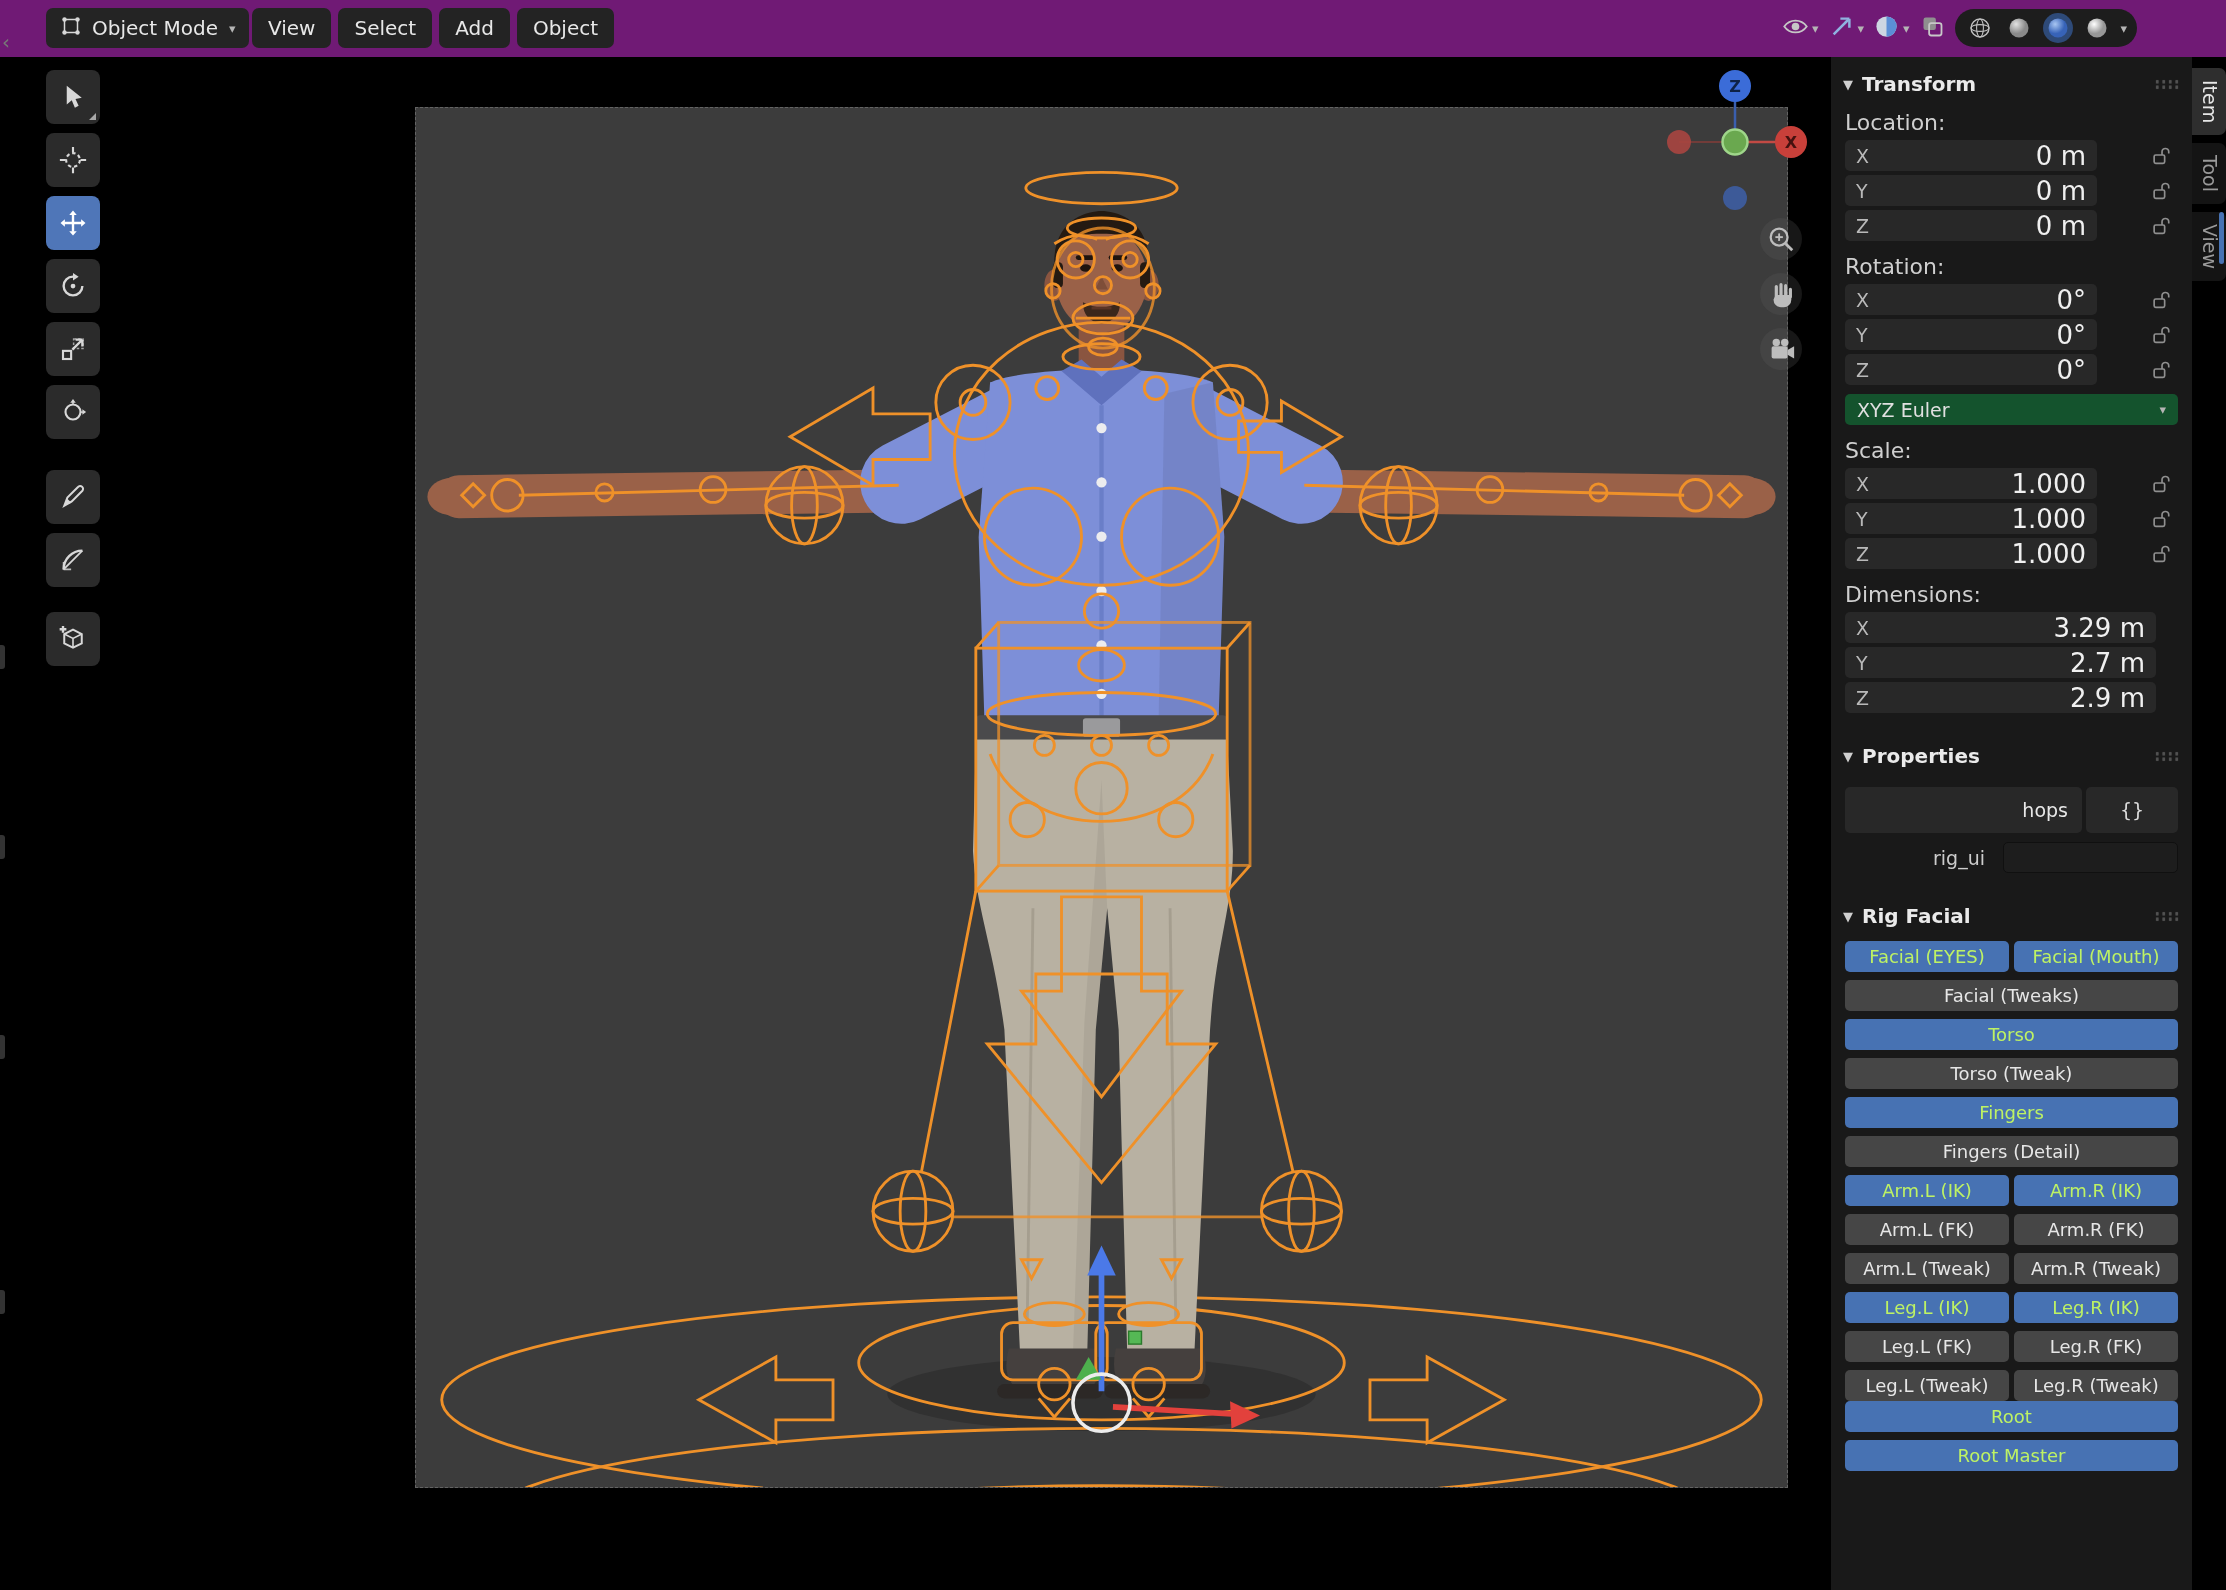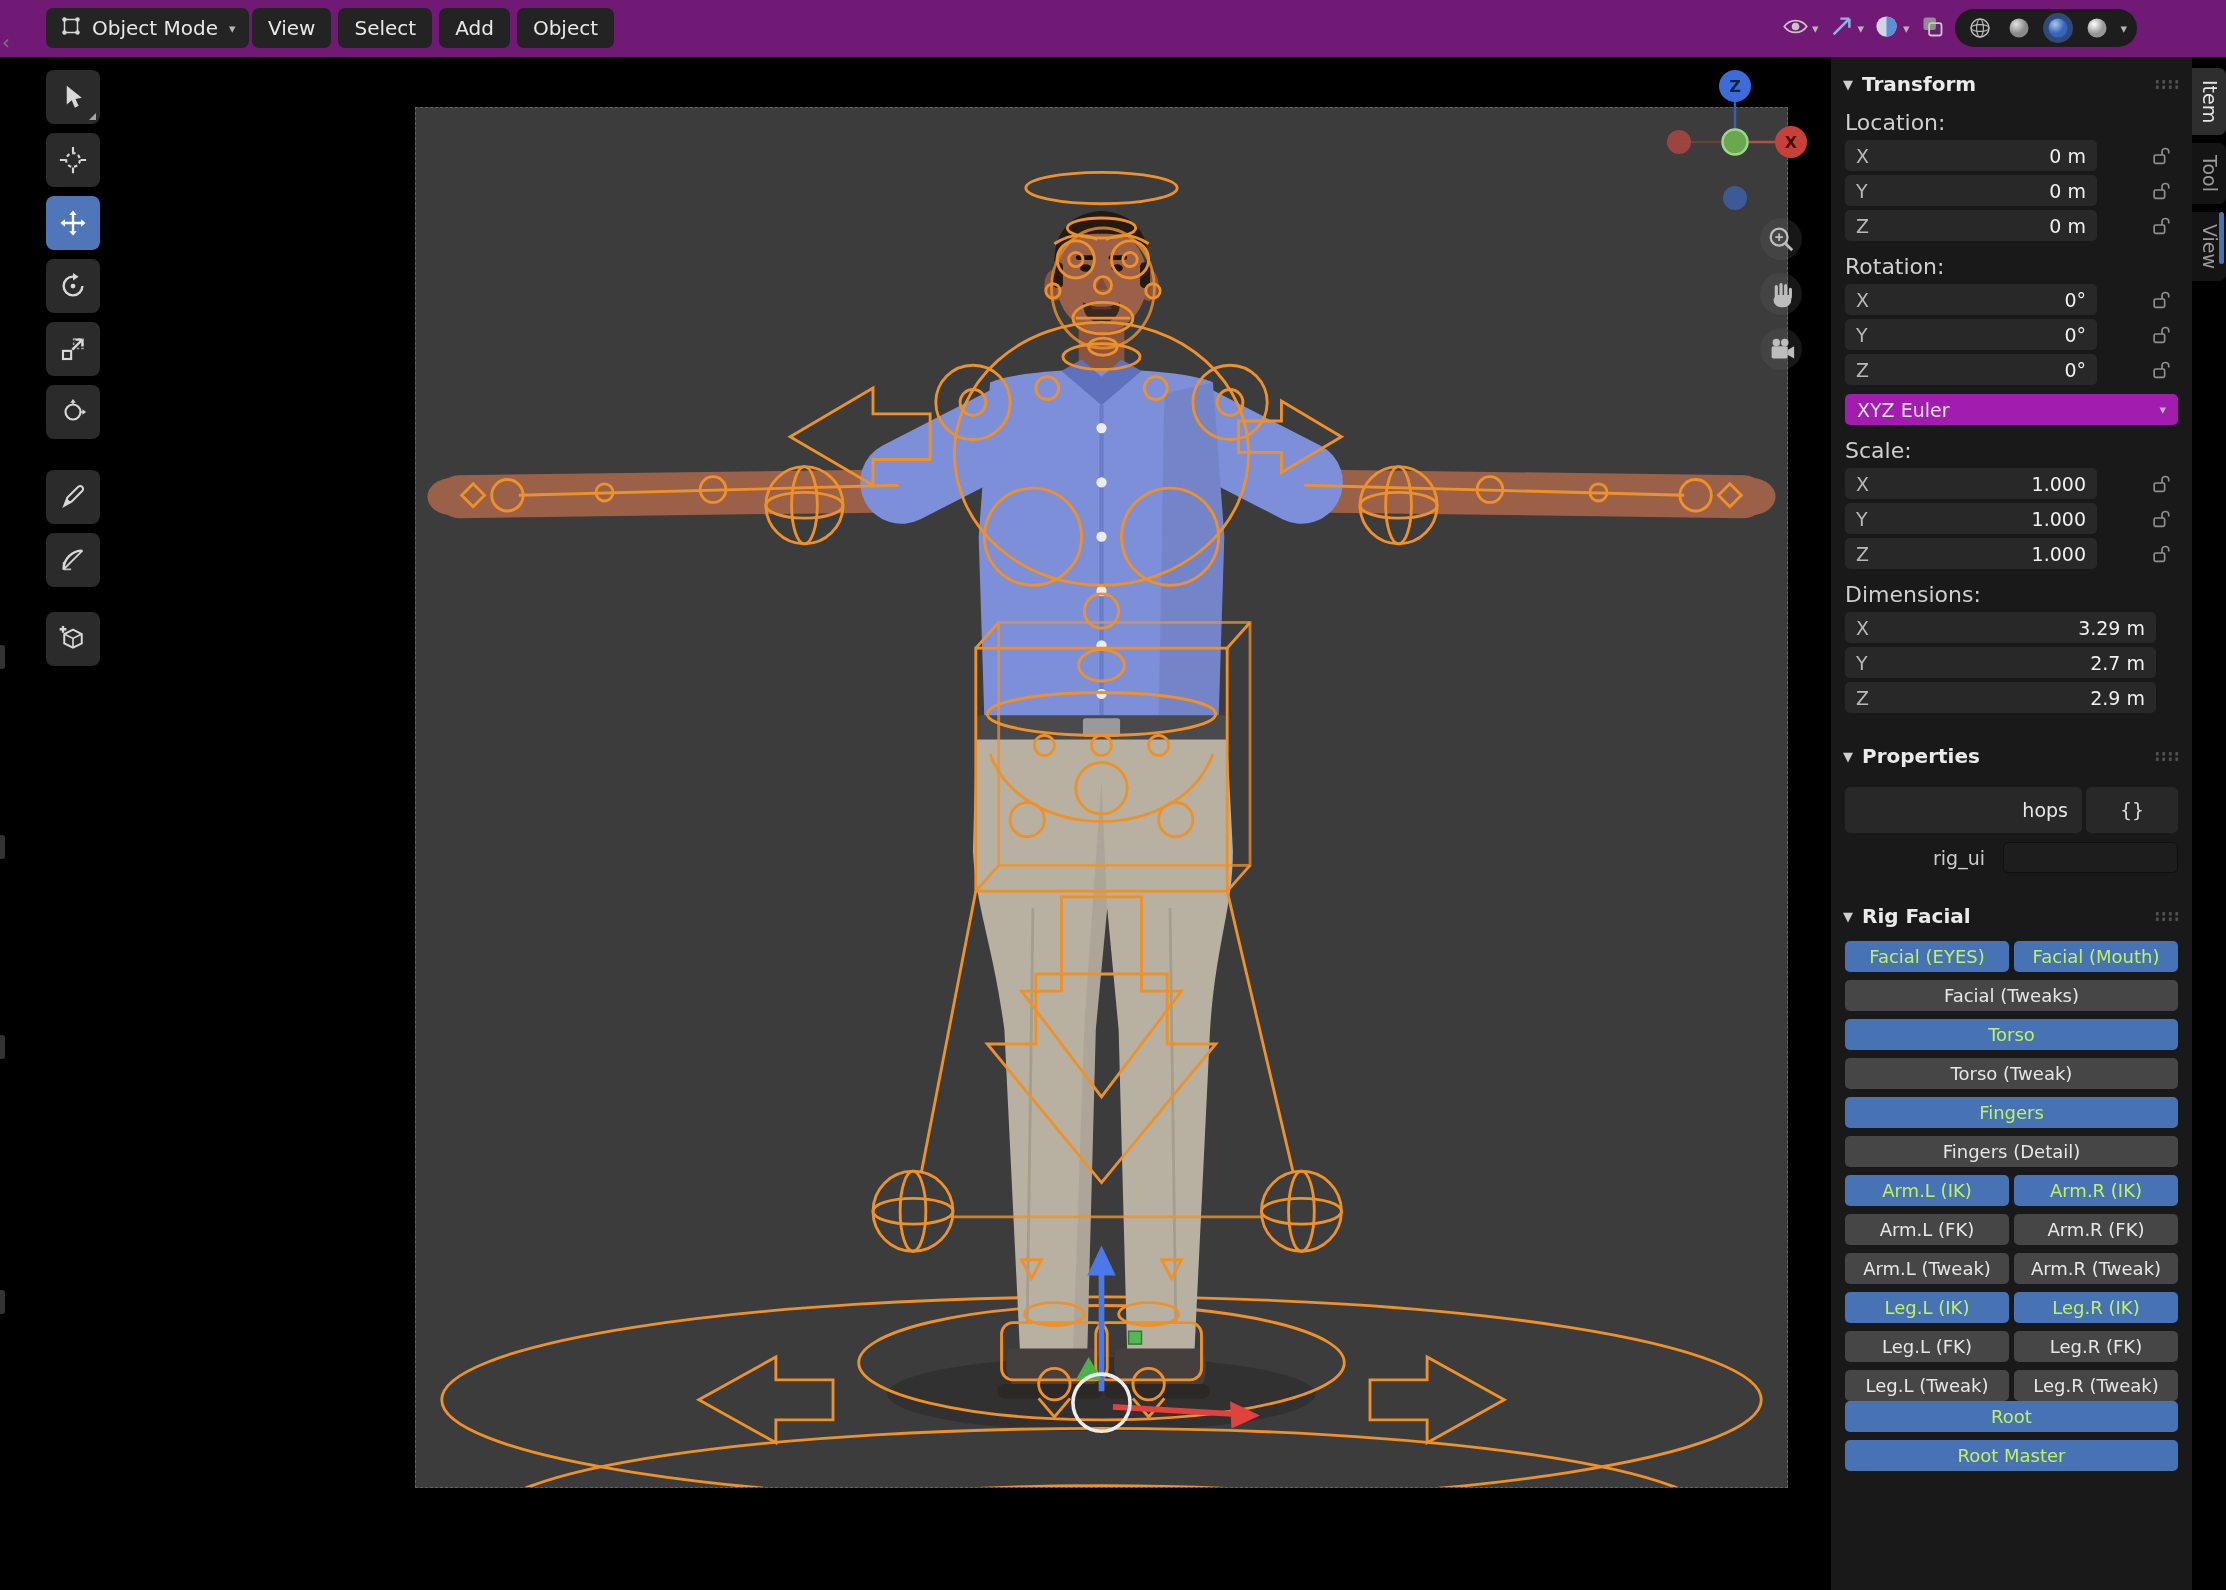--- a/index.html
+++ b/index.html
@@ -50,23 +50,23 @@
   .sec-head .tri{font-size:13px;color:#cfcfcf;}
   .grip{margin-left:auto;width:26px;height:11px;opacity:.8;
         background-image:radial-gradient(circle,#5f5f5f 1.6px,transparent 1.9px);background-size:6.5px 5.5px;}
   .sub-label{font-size:22px;color:#cfcfcf;padding:7px 14px 5px;}
   .axis-rows{padding:0 14px;display:flex;flex-direction:column;gap:4px;margin-bottom:6px;}
   .axis-row{display:flex;align-items:center;}
   .field{height:31px;background:#282828;border-radius:5px;display:flex;align-items:center;
          padding:0 11px;width:252px;box-sizing:border-box;}
   .field.full{width:311px;}
   .field .axis{color:#b9b9b9;font-size:19px;}
-  .field .val{margin-left:auto;color:#f0f0f0;font-size:19px;}
+  .field .val{margin-left:auto;color:#f0f0f0;font-size:26px;}
   .lockcell{margin-left:auto;width:34px;display:flex;justify-content:center;}
-  .dropdown{margin:9px 14px 6px;height:31px;background:#a21caf;border-radius:5px;display:flex;
+  .dropdown{margin:9px 14px 6px;height:31px;background:#14532d;border-radius:5px;display:flex;
             align-items:center;padding:0 12px;font-size:19px;color:#e0e0e0;}
   .dropdown .chev{margin-left:auto;}
   .prop-row{margin:0 14px 9px;display:flex;gap:4px;align-items:center;}
   .pfield{height:46px;background:#282828;border-radius:5px;display:flex;align-items:center;
           justify-content:flex-end;padding:0 14px;flex:1;font-size:19px;color:#e8e8e8;}
   .pfield.op{flex:none;width:64px;justify-content:center;color:#dcdcdc;}
   .prop-label{width:140px;text-align:right;padding-right:14px;color:#cccccc;font-size:19px;}
   .prop-input{flex:1;height:31px;background:#1d1d1d;border:1px solid #101010;border-radius:5px;box-sizing:border-box;}
   .rl-rows{padding:0 14px;display:flex;flex-direction:column;gap:8px;}
   .rl-rows.root-rows{}

